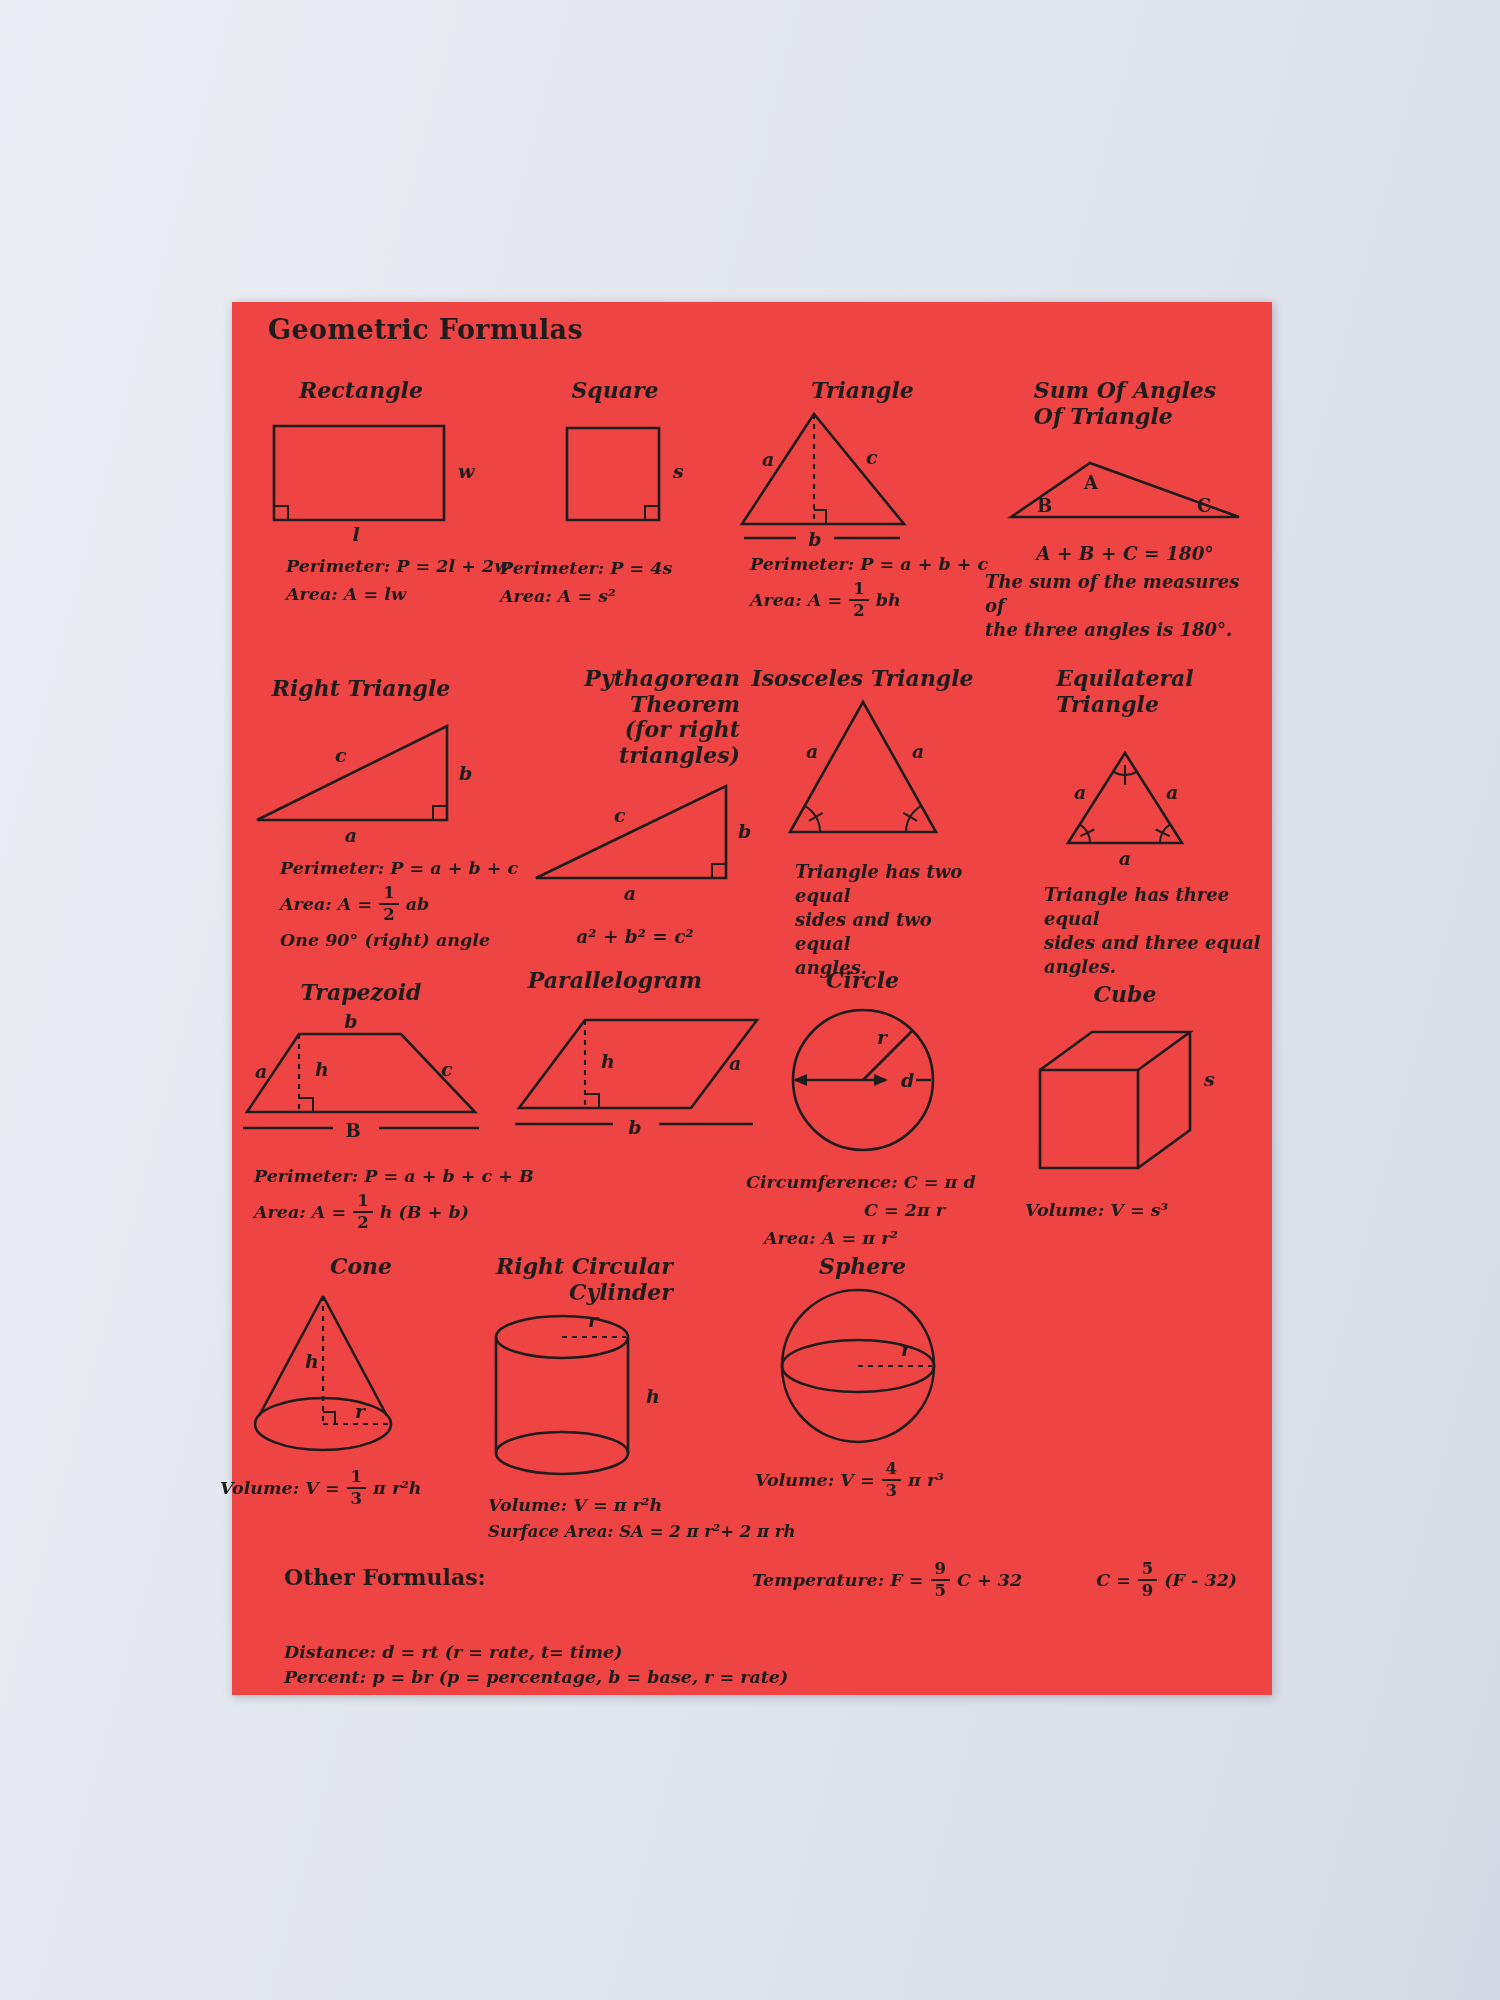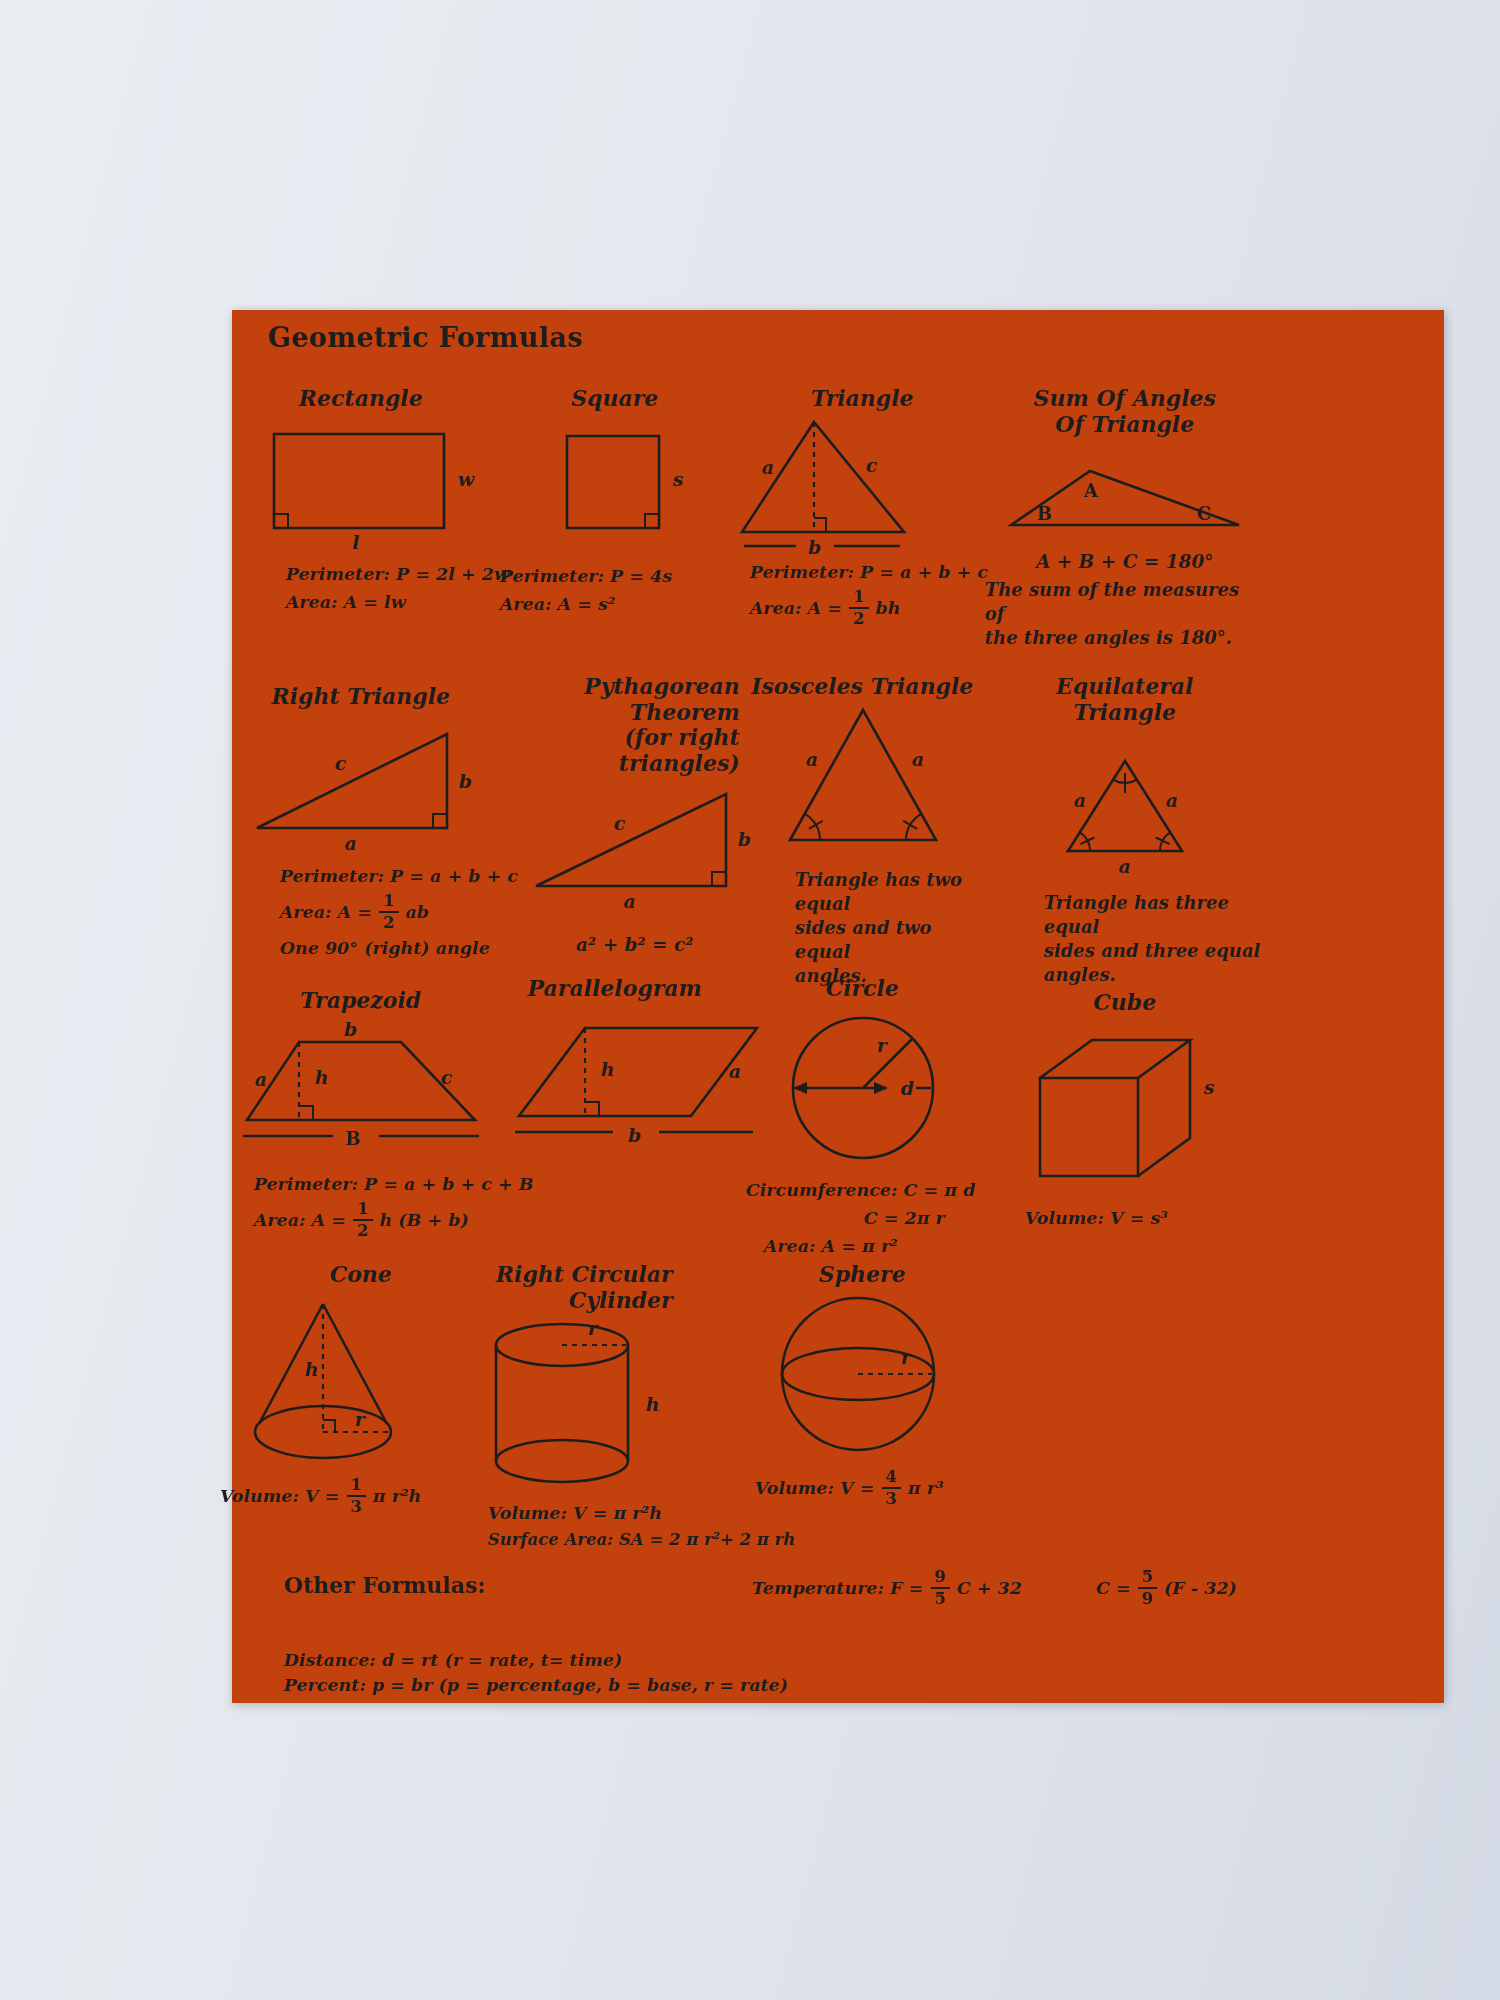--- a/index.html
+++ b/index.html
@@ -2,33 +2,32 @@
 <html><head>
 <meta charset="utf-8">
 <style>
   html,body{margin:0;padding:0;}
   body{
     width:1500px;height:2000px;position:relative;overflow:hidden;
     background:linear-gradient(105deg,#eaedf2 0%,#e4e8ee 38%,#dfe3eb 62%,#d8dde7 88%,#d4dae5 100%);
     font-family:"DejaVu Serif","Liberation Serif",serif;
   }
   .poster{
-    position:absolute;left:232px;top:302px;width:1212px;height:1393px;
-    background:#c2410c;color:#1d1d1d;
+    position:absolute;left:232px;top:302px;width:1040px;height:1393px;
+    background:#ef4444;color:#1d1d1d;
     box-shadow:0 3px 9px rgba(105,115,135,.30),3px 0 7px rgba(105,115,135,.18);
-    margin-top:8px;
   }
   .ptitle{position:absolute;left:36px;top:12px;font-size:27px;font-weight:bold;letter-spacing:.4px;}
   .grid{
     position:absolute;left:0;top:76px;width:1033px;
     display:grid;grid-template-columns:258px 250px 245px 280px;
     grid-template-rows:288px 302px 286px 300px;
   }
   .cell{display:flex;flex-direction:column;align-items:center;}
-  .ctitle{font-size:22px;font-weight:bold;font-style:italic;text-align:center;line-height:1.16;}
+  .ctitle{font-size:22px;font-weight:bold;font-style:italic;text-align:left;line-height:1.16;}
   .ctitle.left{align-self:flex-start;text-align:right;}
   .shape{margin-top:8px;}
   svg{overflow:visible;display:block;}
   .ln{fill:none;stroke:#1d1d1d;stroke-width:2.6;stroke-linejoin:miter;stroke-linecap:butt;}
   .dsh{fill:none;stroke:#1d1d1d;stroke-width:2.1;stroke-dasharray:5 5;}
   .mk{fill:none;stroke:#1d1d1d;stroke-width:2;}
   .ah{fill:#1d1d1d;stroke:none;}
   svg text{font-family:"DejaVu Serif","Liberation Serif",serif;font-weight:bold;font-style:italic;font-size:19px;fill:#1d1d1d;}
   svg text.up{font-style:normal;font-size:18px;}
   .fblock{align-self:flex-start;margin-top:8px;}

